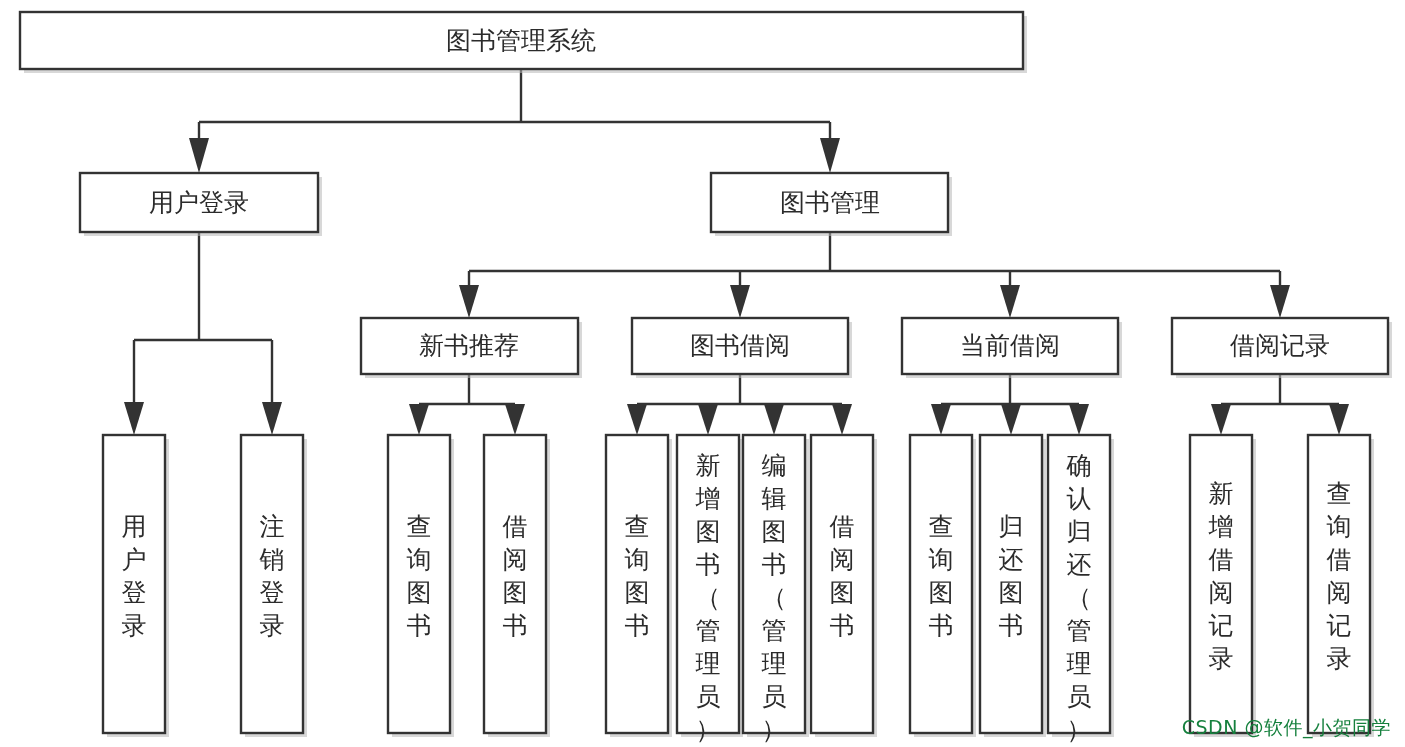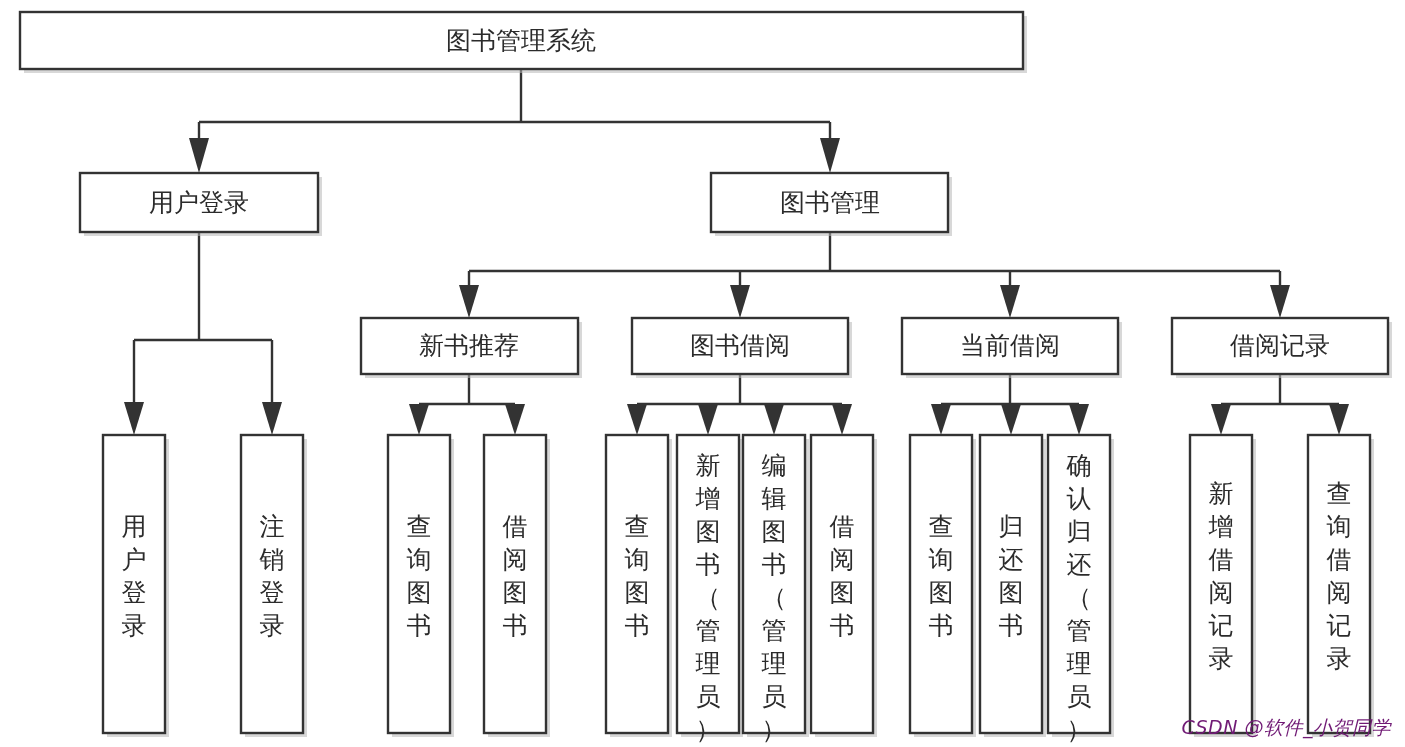--- a/index.html
+++ b/index.html
@@ -54,25 +54,24 @@
     font-size: 25px;
     fill: #2b2b2b;
     text-anchor: middle;
   }
   .watermark {
     position: absolute;
     right: 14px;
     bottom: 6px;
     font-family: "DejaVu Sans", "Liberation Sans", sans-serif;
     font-size: 19px;
-    color: #701a75;
+    color: #15803d;
     letter-spacing: 0.5px;
     white-space: nowrap;
     user-select: none;
-    font-style: italic;
   }
 </style>
 </head>
 <body>
 
 <div id="diagram-root">
   <svg class="flow" viewBox="0 0 1405 747" xmlns="http://www.w3.org/2000/svg">
 
     <g>
 

